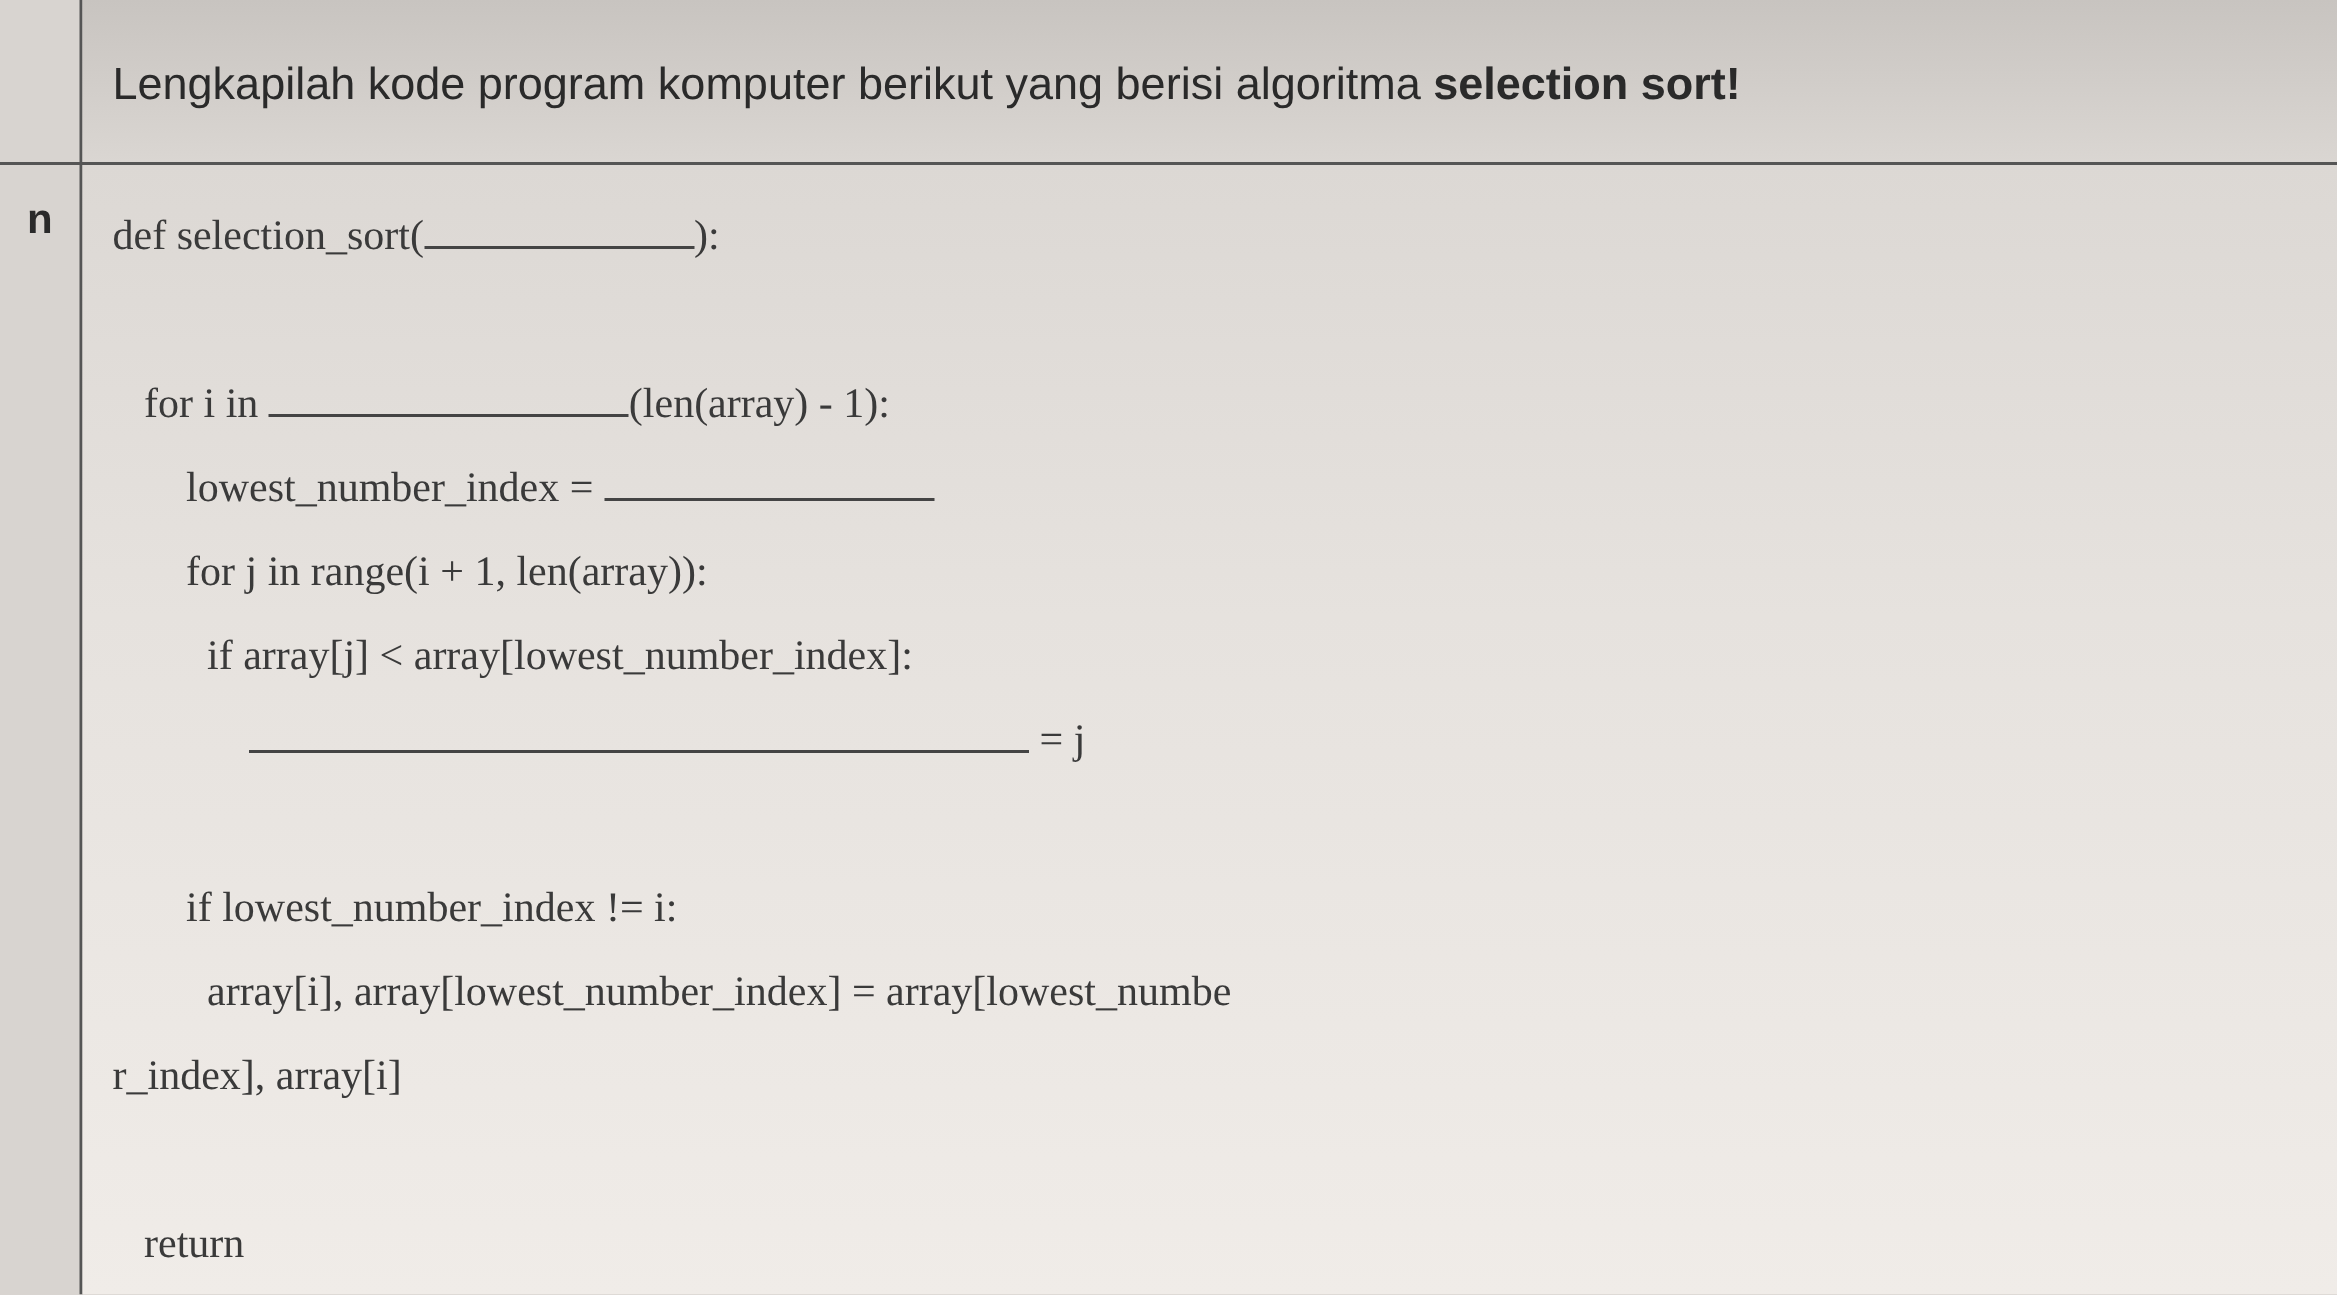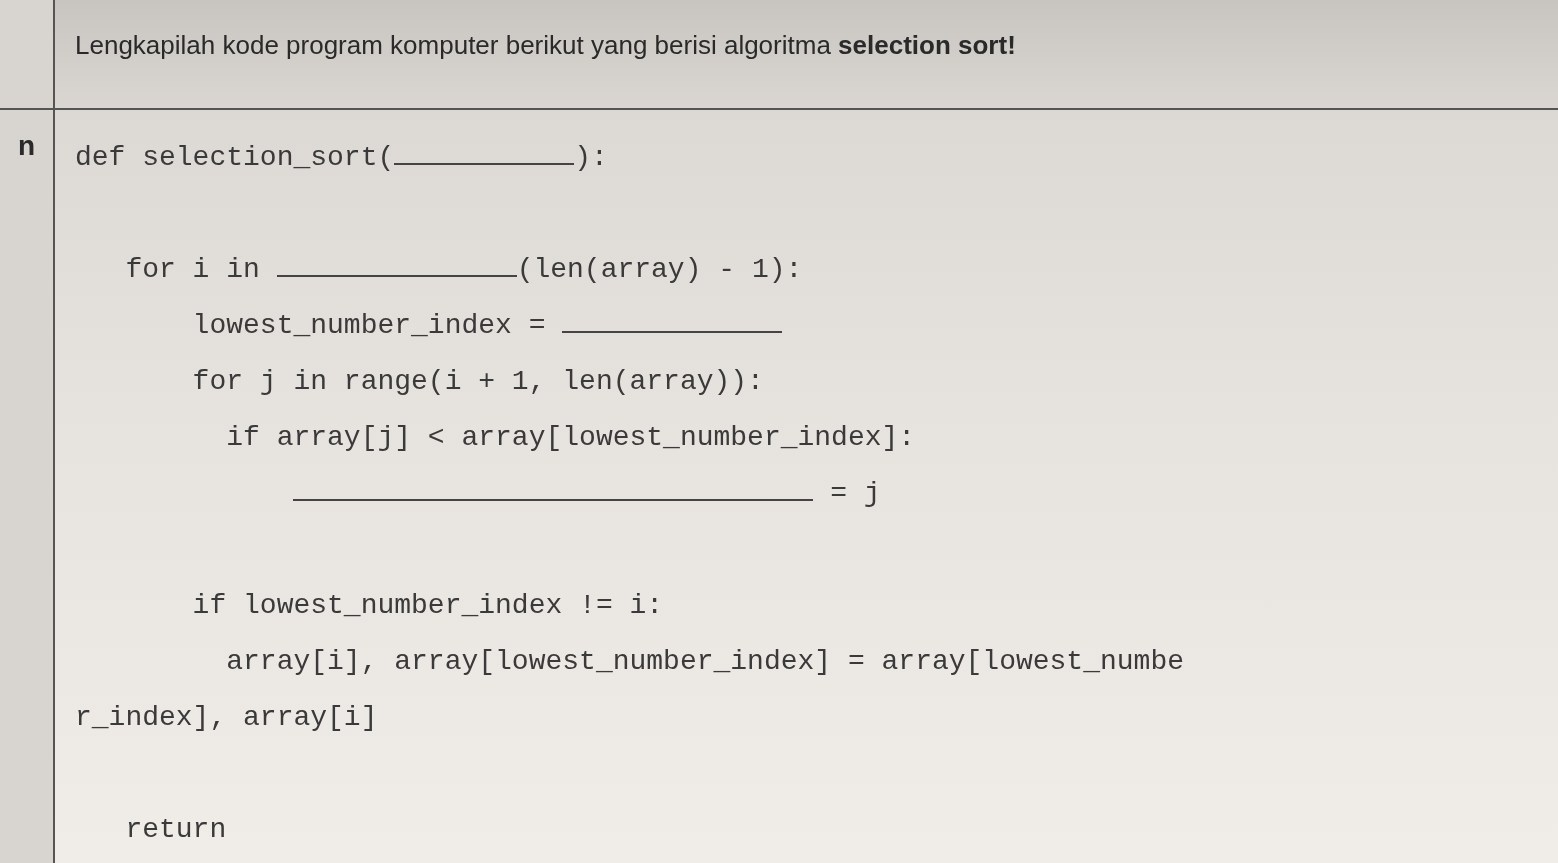--- a/index.html
+++ b/index.html
@@ -19,22 +19,22 @@
     border-bottom: 2px solid #555;
     height: 110px;
   }
   .top-left-cell {
     width: 55px;
     border-right: 2px solid #555;
     background: #d8d4d0;
   }
   .instruction-cell {
     flex: 1;
-    padding: 30px 20px;
-    font-size: 26px;
+    padding: 40px 20px;
+    font-size: 30px;
     color: #2a2a2a;
     background: linear-gradient(#c8c4c0, #dad6d2);
   }
   .instruction-cell .bold { font-weight: bold; }
   .main-row {
     display: flex;
     height: calc(100% - 110px);
   }
   .label-cell {
     width: 55px;
@@ -42,21 +42,21 @@
     font-size: 28px;
     font-weight: bold;
     color: #2a2a2a;
     padding-top: 20px;
     text-align: center;
     background: #d8d4d0;
   }
   .code-cell {
     flex: 1;
     padding: 20px 20px;
-    font-family: Liberation Mono, monospace;
+    font-family: Liberation Serif, serif;
     font-size: 28px;
     color: #3a3a3a;
     line-height: 2.0;
     background: linear-gradient(#dcd8d4, #e6e2de 40%, #f0ece8);
     white-space: pre;
   }
   .blank {
     display: inline-block;
     border-bottom: 2px solid #444;
     vertical-align: baseline;

